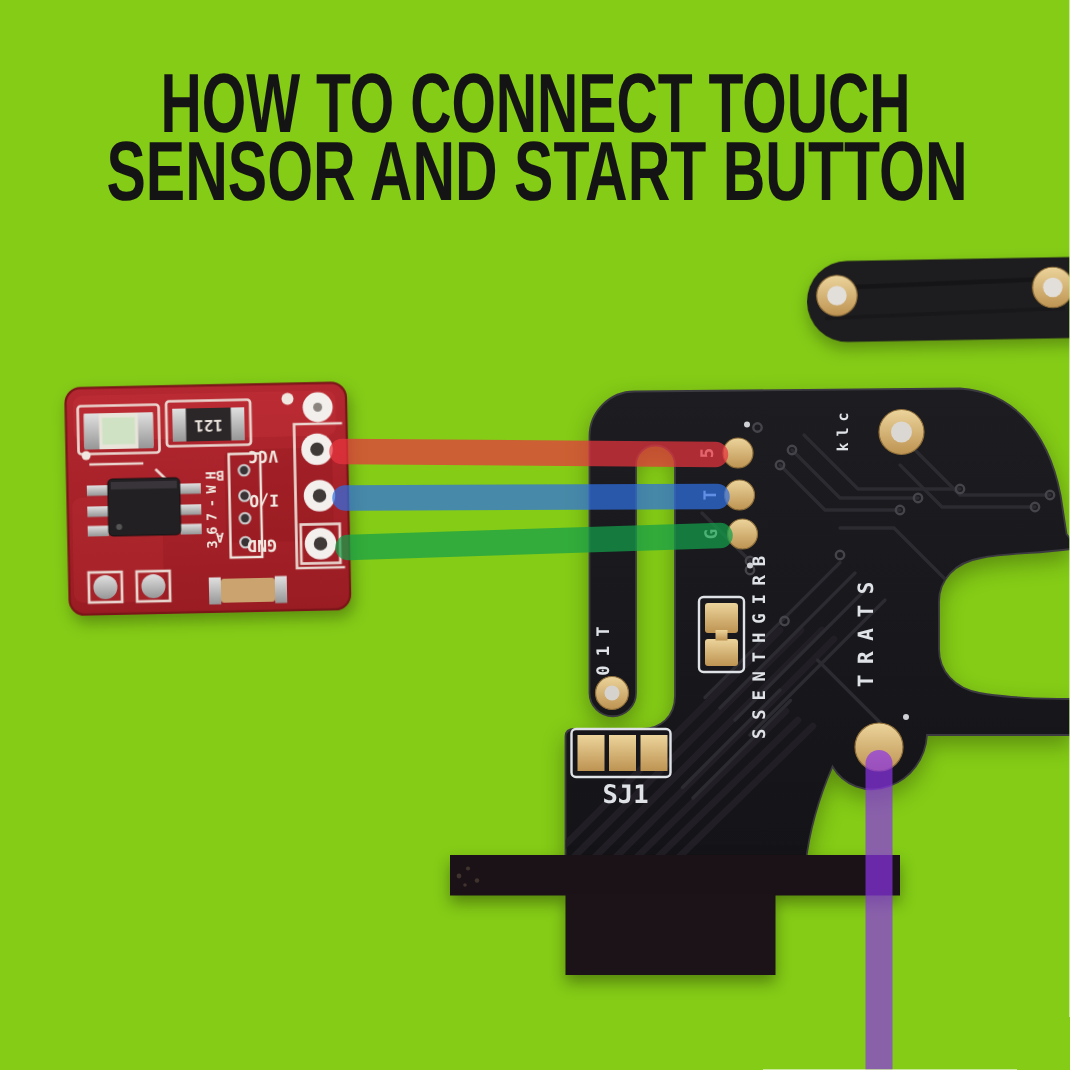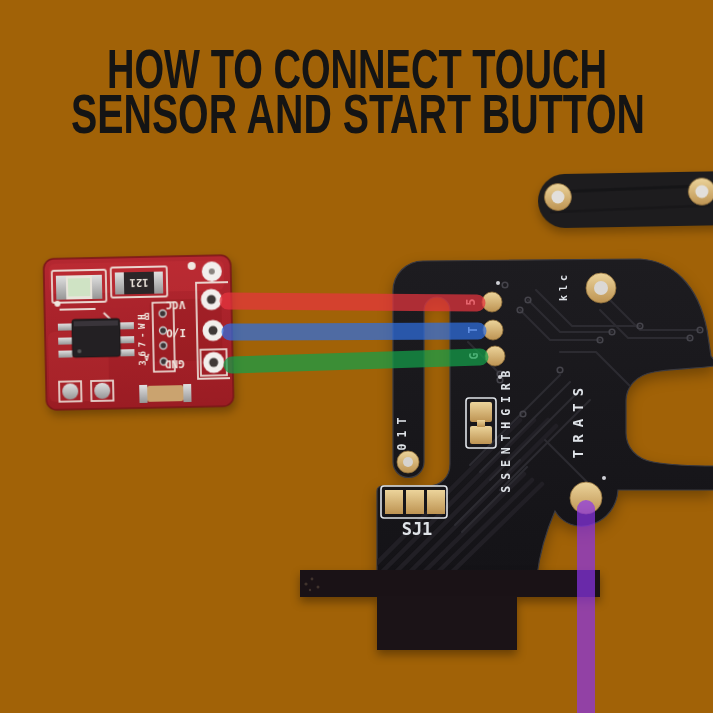--- a/index.html
+++ b/index.html
@@ -1,16 +1,16 @@
 <!DOCTYPE html>
 <html><head>
 <meta charset="utf-8">
 <style>
   html,body{margin:0;padding:0;background:#ffffff;}
-  .canvas{position:relative;width:713px;height:713px;background:#a16207;overflow:hidden;
+  .canvas{position:relative;width:713px;height:713px;background:#84cc16;overflow:hidden;
           font-family:"Liberation Sans", sans-serif;}
   svg{display:block;}
   text{user-select:none;}
   .silk{font-family:"DejaVu Sans Mono", monospace;font-weight:bold;}
 </style>
 </head>
 <body>
 
 <div class="canvas">
 <svg width="713" height="713" viewBox="0 0 713 713" xmlns="http://www.w3.org/2000/svg">

